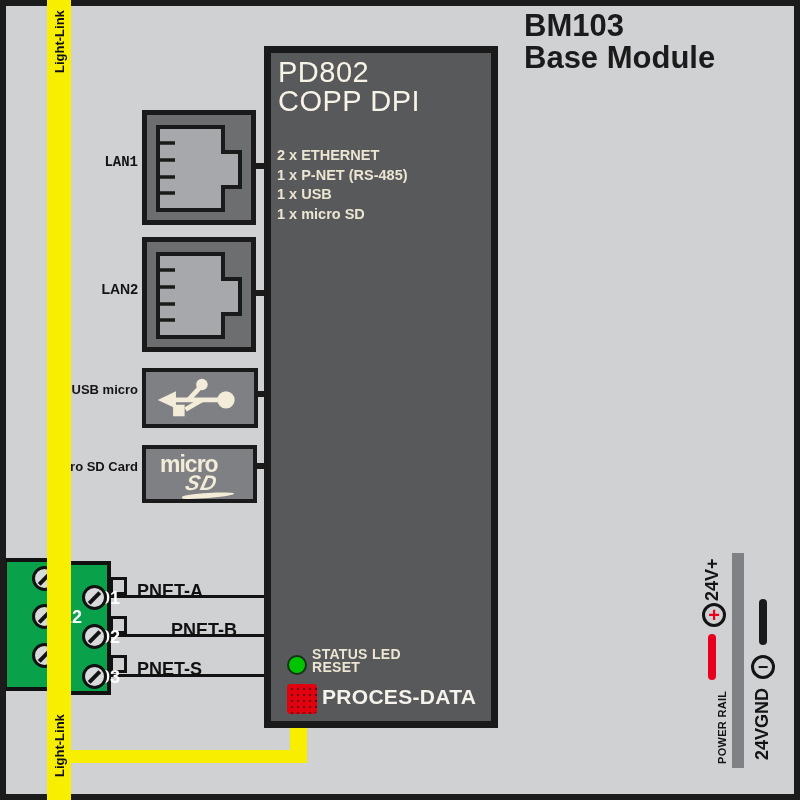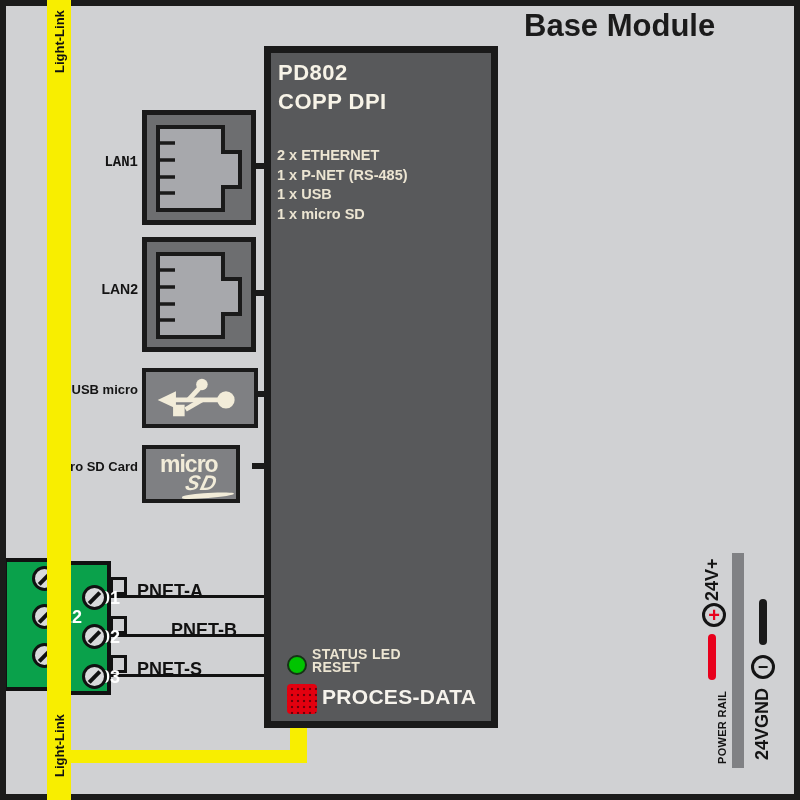--- a/index.html
+++ b/index.html
@@ -21,21 +21,21 @@
   .ll-label.top{top:6px;}
   .ll-label.bottom{top:710px;}
 
   
   .title{position:absolute;left:524px;top:10px;font-size:31px;font-weight:bold;
          color:#1b1b1b;line-height:32px;z-index:2;}
 
   
   .module{position:absolute;left:264px;top:46px;width:234px;height:682px;
           background:#58595b;border:7px solid #1a1a1a;z-index:2;}
-  .mod-title{position:absolute;left:7px;top:5px;font-size:22px;font-weight:bold;
+  .mod-title{position:absolute;left:7px;top:5px;font-size:29px;font-weight:normal;
              color:#f7f3e7;line-height:29px;letter-spacing:0.5px;}
   .features{position:absolute;left:6px;top:93px;font-size:14.5px;font-weight:bold;
             color:#ece5d2;line-height:19.5px;}
   .led{position:absolute;left:16px;top:602px;width:20px;height:20px;border-radius:50%;
        background:#00c400;border:2px solid #153315;}
   .led-labels{position:absolute;left:41px;top:595px;font-size:14px;font-weight:bold;
               color:#ece5d2;line-height:13px;letter-spacing:0.3px;}
   .pd-logo{position:absolute;left:16px;top:631px;width:30px;height:30px;border-radius:4px;
            background:#e3000f;
            background-image:radial-gradient(#6d000a 1.3px,rgba(0,0,0,0) 1.6px);
@@ -50,21 +50,21 @@
   .lab-usb{left:38px;top:382px;width:100px;font-size:13px;}
   .lab-sd{left:16px;top:459px;width:122px;font-size:13px;}
 
   
   .lanbox{position:absolute;left:142px;width:114px;height:115px;background:#6d6e70;
           border:5px solid #1a1a1a;z-index:2;}
   .lan1{top:110px;} .lan2{top:237px;}
   .lanbox svg{position:absolute;left:0;top:0;}
   .usbbox{position:absolute;left:142px;top:368px;width:116px;height:60px;background:#7f8083;
           border:4px solid #1a1a1a;z-index:2;display:flex;align-items:center;justify-content:center;}
-  .sdbox{position:absolute;left:142px;top:445px;width:98px;height:58px;background:#7f8083;
+  .sdbox{position:absolute;left:142px;top:445px;width:115px;height:58px;background:#7f8083;
          border:4px solid #1a1a1a;z-index:2;overflow:hidden;}
   .sd-micro{position:absolute;left:14px;top:2px;font-size:23px;font-weight:bold;
             color:#f2ecd9;letter-spacing:-1px;transform:scaleY(1.05);}
   .sd-sd{position:absolute;left:40px;top:22px;font-size:21px;font-weight:bold;font-style:italic;
          color:#f2ecd9;transform:skewX(-14deg);letter-spacing:1px;}
   .sd-swoosh{position:absolute;left:36px;top:44px;width:52px;height:5px;background:#f2ecd9;
              border-radius:50% 60% 60% 40%;transform:rotate(-4deg);}
 
   
   .stub{position:absolute;height:6px;background:#1a1a1a;z-index:1;}
@@ -109,20 +109,21 @@
 
 <div class="canvas">
 
   <div class="ll-strip"></div>
   <div class="ll-stub"></div>
   <div class="ll-hbar"></div>
   <div class="ll-label top vtext">Light-Link</div>
   <div class="ll-label bottom vtext">Light-Link</div>
 
   <div class="title">
+    <div>BM103</div>
     <div>Base Module</div>
   </div>
 
   <div class="stub stub-lan1"></div>
   <div class="stub stub-lan2"></div>
   <div class="stub stub-usb"></div>
   <div class="stub stub-sd"></div>
 
   <div class="module">
     <div class="mod-title">

